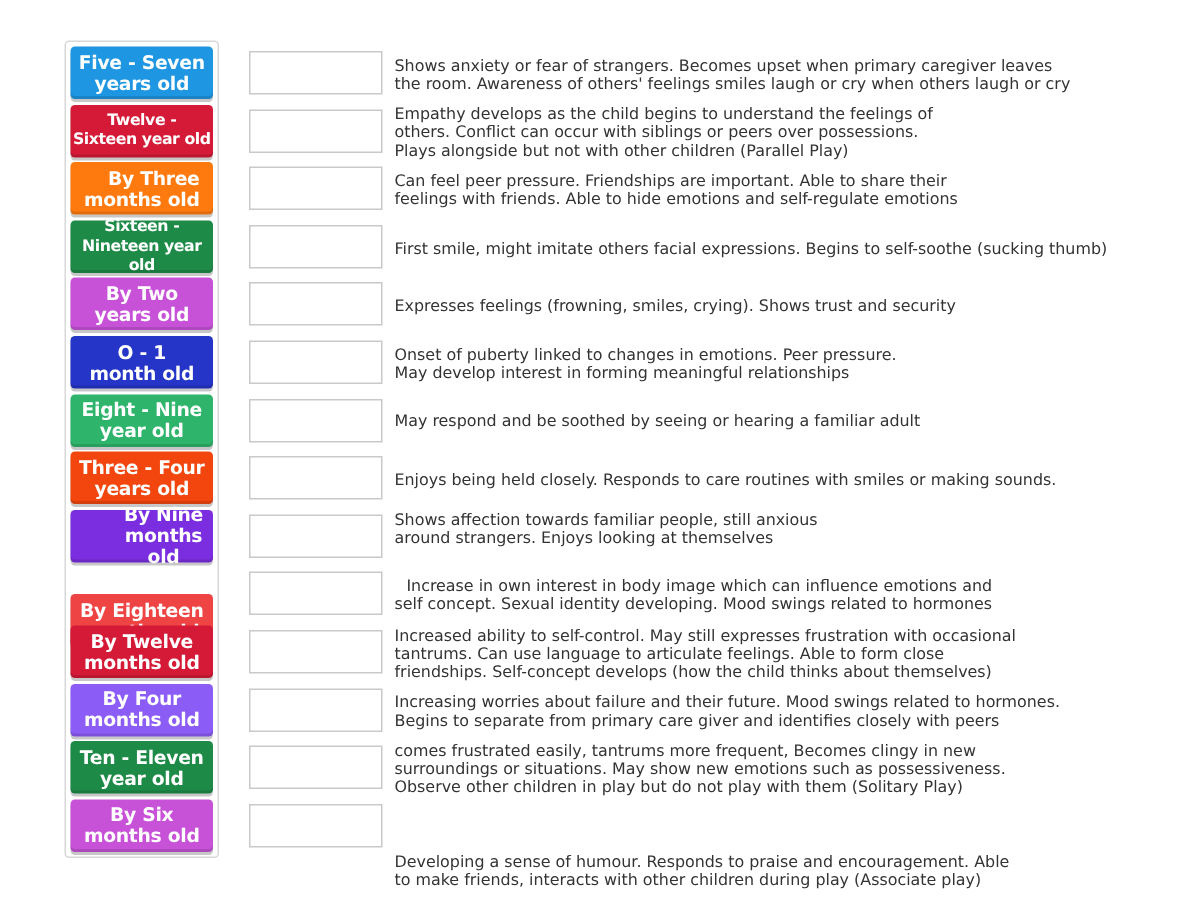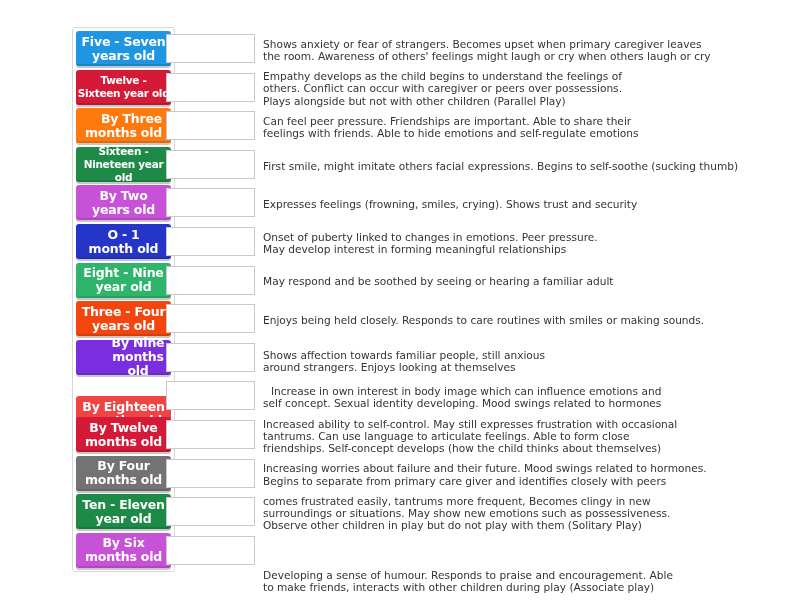--- a/index.html
+++ b/index.html
@@ -4,21 +4,20 @@
 <style>
   html, body { margin: 0; padding: 0; }
   body {
     width: 800px; height: 600px; background: #ffffff; position: relative; overflow: hidden;
     font-family: "DejaVu Sans", sans-serif;
   }
   .tile-panel {
     position: absolute; left: 43px; top: 27px; width: 103px; height: 545px;
     border: 1px solid #d8d8d8; border-radius: 3px; background: #fff;
     box-sizing: border-box;
-    margin-left: 29px;
   }
   .tile {
     position: absolute; left: 3px; width: 95px; height: 35px;
     border-radius: 3px; color: #fff; font-weight: bold;
     display: flex; align-items: center; justify-content: center; text-align: center;
     box-shadow: 0 2px 0 rgba(0,0,0,0.22), inset 0 -2px 0 rgba(0,0,0,0.12);
     cursor: grab; box-sizing: border-box; padding: 0 1px;
   }
   .tile span { display: block; line-height: 14px; font-size: 12.5px; letter-spacing: -0.2px; }
   .tile.small span { font-size: 10.5px; line-height: 13px; letter-spacing: -0.3px; }
@@ -74,43 +73,43 @@
 months old</span>
     </div>
     <div class="tile" style="top: 368px; background: #ef4444;">
       <span style="white-space: pre-line;">By Eighteen
 months old</span>
     </div>
     <div class="tile" style="top: 389px; background: rgb(212, 26, 54); align-items: center;">
       <span style="white-space: pre-line;">By Twelve
 months old</span>
     </div>
-    <div class="tile" style="top: 427.6px; background: #737373;">
+    <div class="tile" style="top: 427.6px; background: #8b5cf6;">
       <span style="white-space: pre-line;">By Four
 months old</span>
     </div>
     <div class="tile" style="top: 466.2px; background: rgb(30, 138, 71);">
       <span style="white-space: pre-line;">Ten - Eleven
 year old</span>
     </div>
     <div class="tile" style="top: 504.8px; background: rgb(199, 82, 216);">
       <span style="white-space: pre-line;">By Six
 months old</span>
     </div>
   </div>
 <div id="rows">
     <div class="slot" style="top: 34px;"></div>
     <div class="desc" style="top: 31px;">
       <span>Shows anxiety or fear of strangers. Becomes upset when primary caregiver leaves
-the room. Awareness of others' feelings might laugh or cry when others laugh or cry</span>
+the room. Awareness of others' feelings smiles laugh or cry when others laugh or cry</span>
     </div>
     <div class="slot" style="top: 72.6px;"></div>
     <div class="desc" style="top: 69.6px;">
       <span>Empathy develops as the child begins to understand the feelings of
-others. Conflict can occur with caregiver or peers over possessions.
+others. Conflict can occur with siblings or peers over possessions.
 Plays alongside but not with other children (Parallel Play)</span>
     </div>
     <div class="slot" style="top: 111.2px;"></div>
     <div class="desc" style="top: 108.2px;">
       <span>Can feel peer pressure. Friendships are important. Able to share their
 feelings with friends. Able to hide emotions and self-regulate emotions</span>
     </div>
     <div class="slot" style="top: 149.8px;"></div>
     <div class="desc" style="top: 146.8px;">
       <span>First smile, might imitate others facial expressions. Begins to self-soothe (sucking thumb)</span>
@@ -126,21 +125,21 @@
     </div>
     <div class="slot" style="top: 265.6px;"></div>
     <div class="desc" style="top: 262.6px;">
       <span>May respond and be soothed by seeing or hearing a familiar adult</span>
     </div>
     <div class="slot" style="top: 304.2px;"></div>
     <div class="desc" style="top: 301.2px;">
       <span>Enjoys being held closely. Responds to care routines with smiles or making sounds.</span>
     </div>
     <div class="slot" style="top: 342.8px;"></div>
-    <div class="desc" style="top: 342px;">
+    <div class="desc" style="top: 327px; align-items: flex-end;">
       <span>Shows affection towards familiar people, still anxious
 around strangers. Enjoys looking at themselves</span>
     </div>
     <div class="slot" style="top: 381.4px;"></div>
     <div class="desc" style="top: 378.4px; text-align: right;">
       <span>Increase in own interest in body image which can influence emotions and
 self concept. Sexual identity developing. Mood swings related to hormones</span>
     </div>
     <div class="slot" style="top: 420px;"></div>
     <div class="desc" style="top: 417px;">

